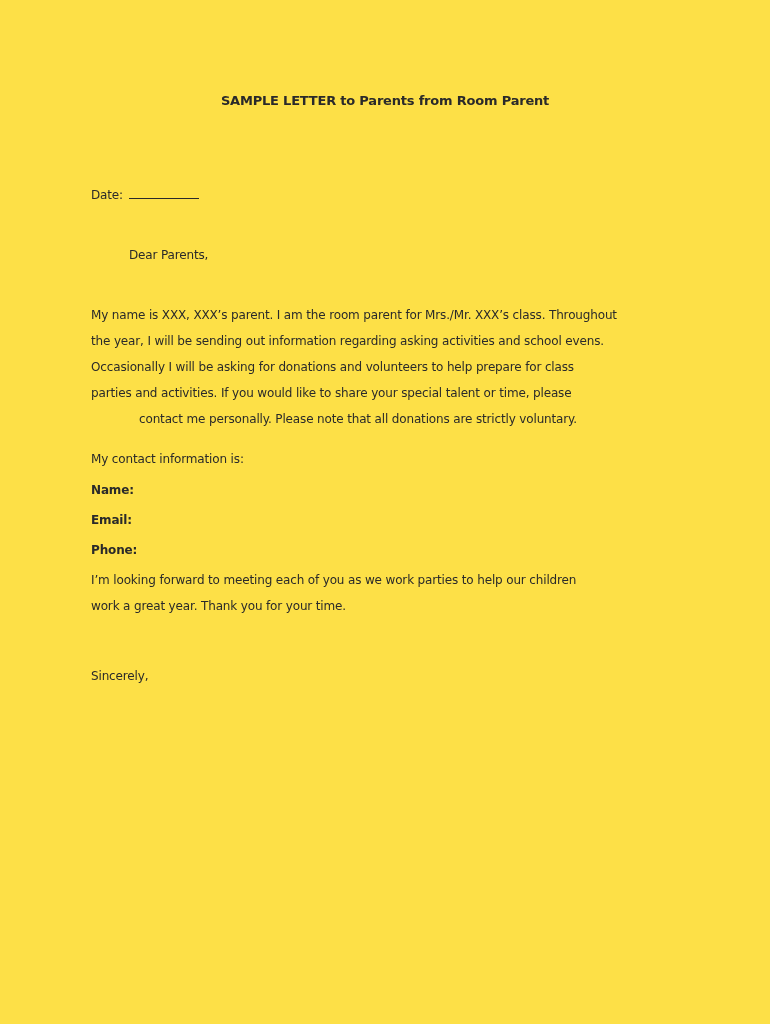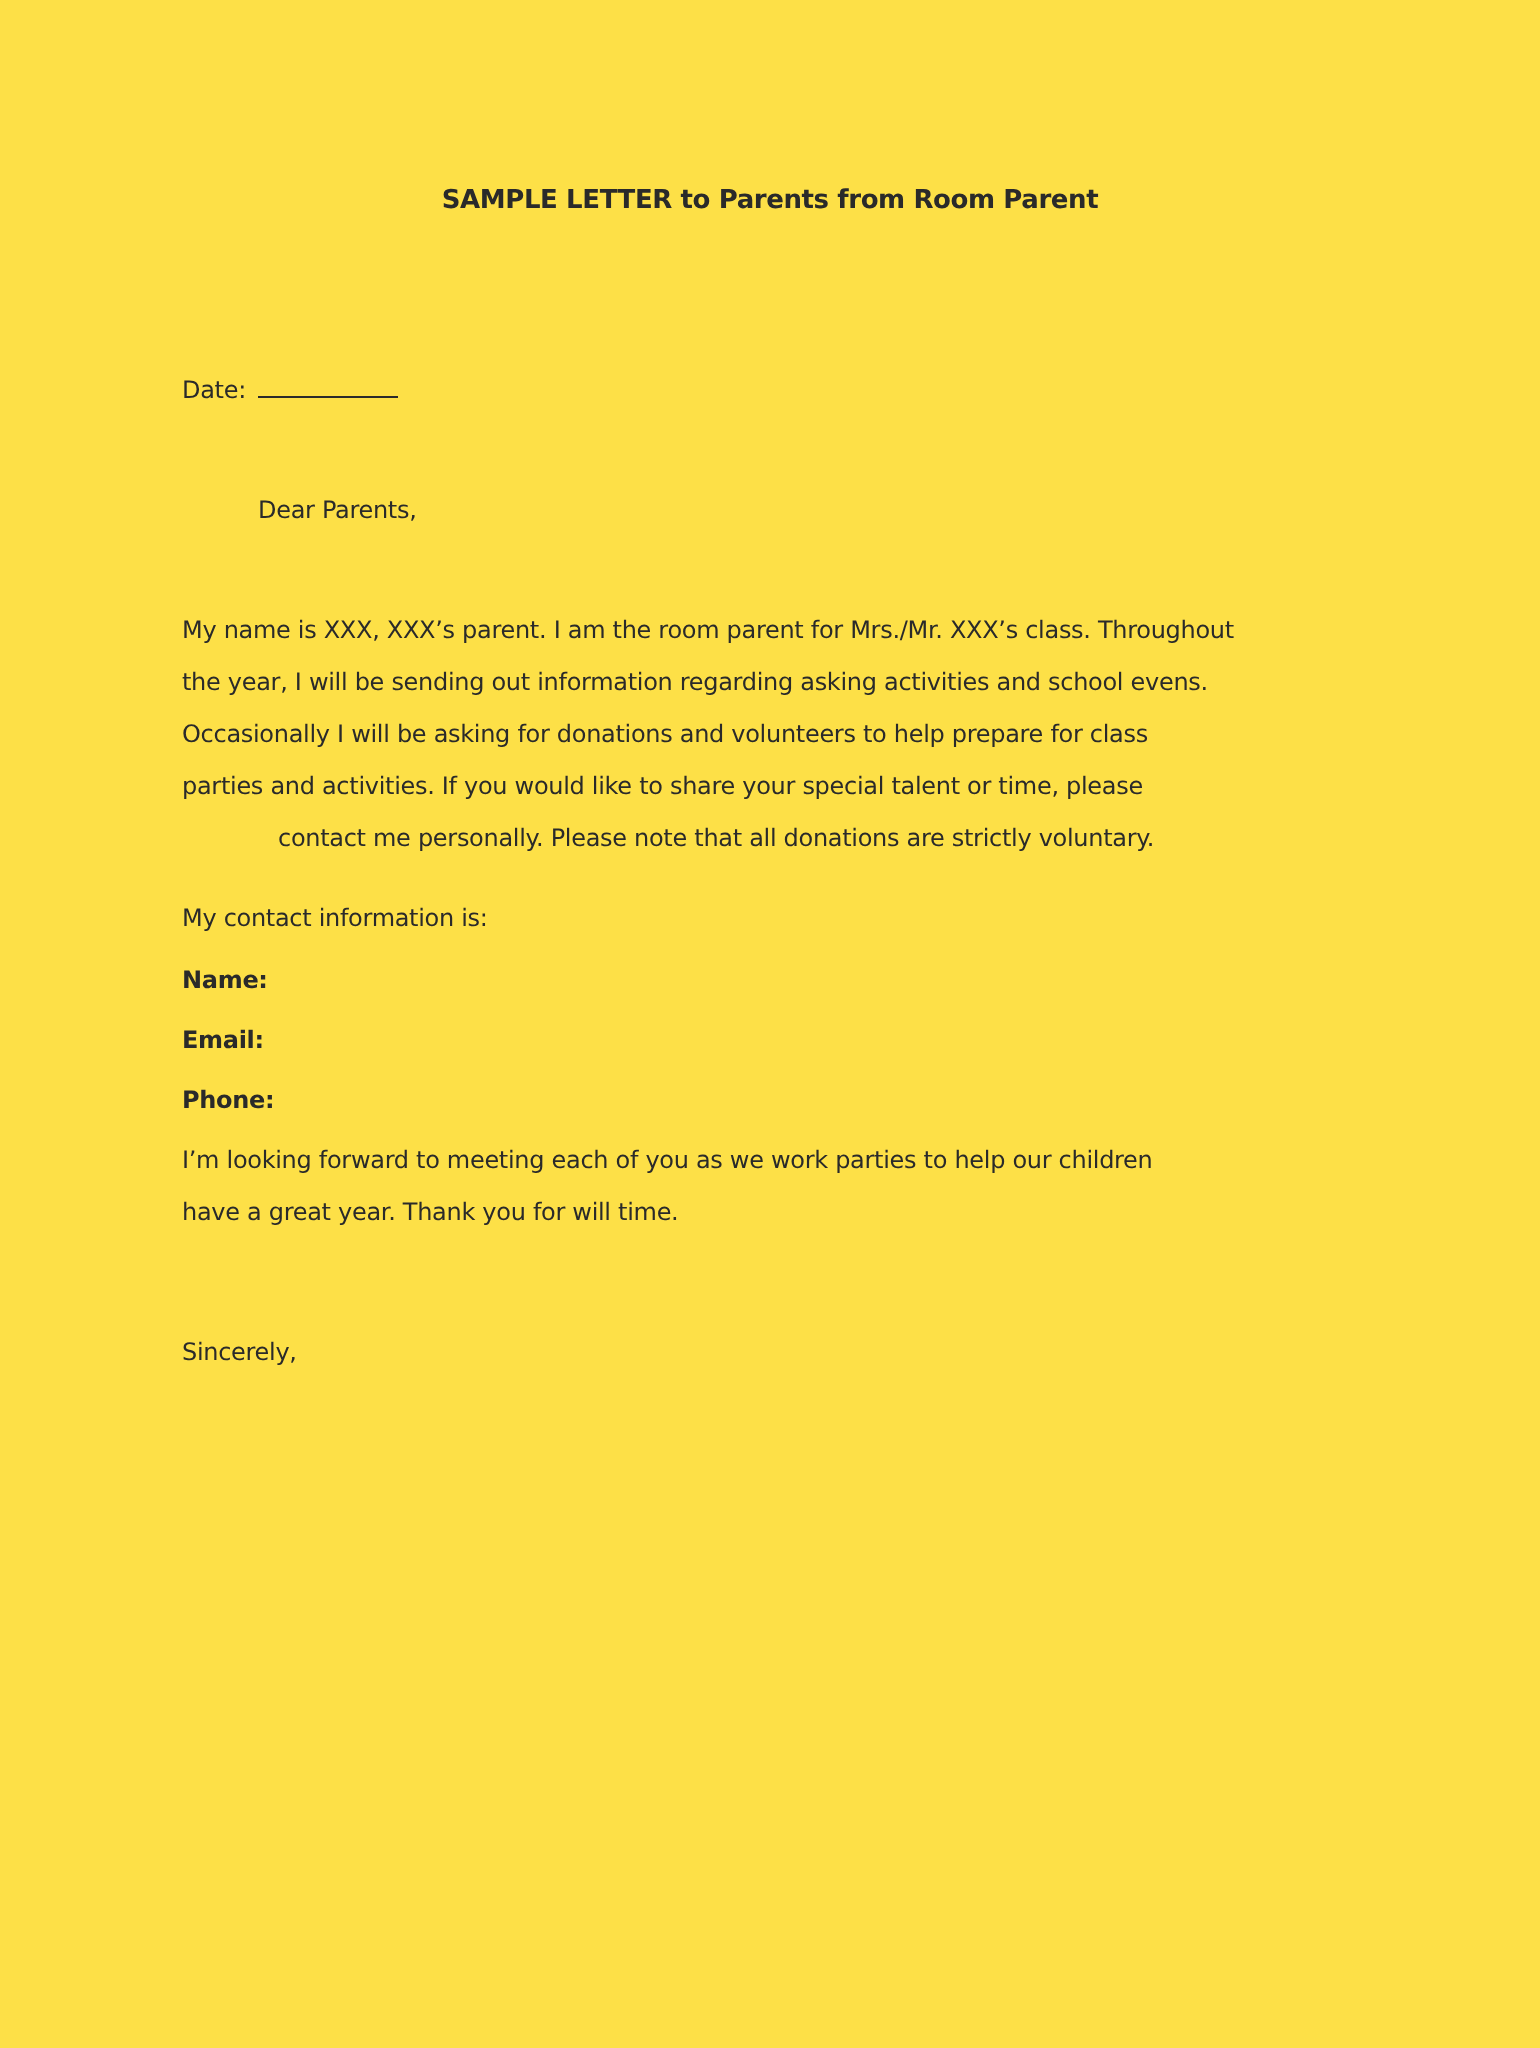--- a/index.html
+++ b/index.html
@@ -70,19 +70,19 @@
   </div>
 
   <div class="line" style="top:450px;">My contact information is:</div>
 
   <div class="line bold" style="top:481px;text-align:center;">Name:</div>
   <div class="line bold" style="top:511px;">Email:</div>
   <div class="line bold" style="top:541px;">Phone:</div>
 
   <div>
     <div class="line" style="top:571px;">I’m looking forward to meeting each of you as we work parties to help our children</div>
-    <div class="line" style="top:597px;">have a great year. Thank you for will time.</div>
+    <div class="line" style="top:597px;">work a great year. Thank you for your time.</div>
   </div>
 
   <div class="line" style="top:667px;">Sincerely,</div>
 
 
 </div>
 
 </body></html>

